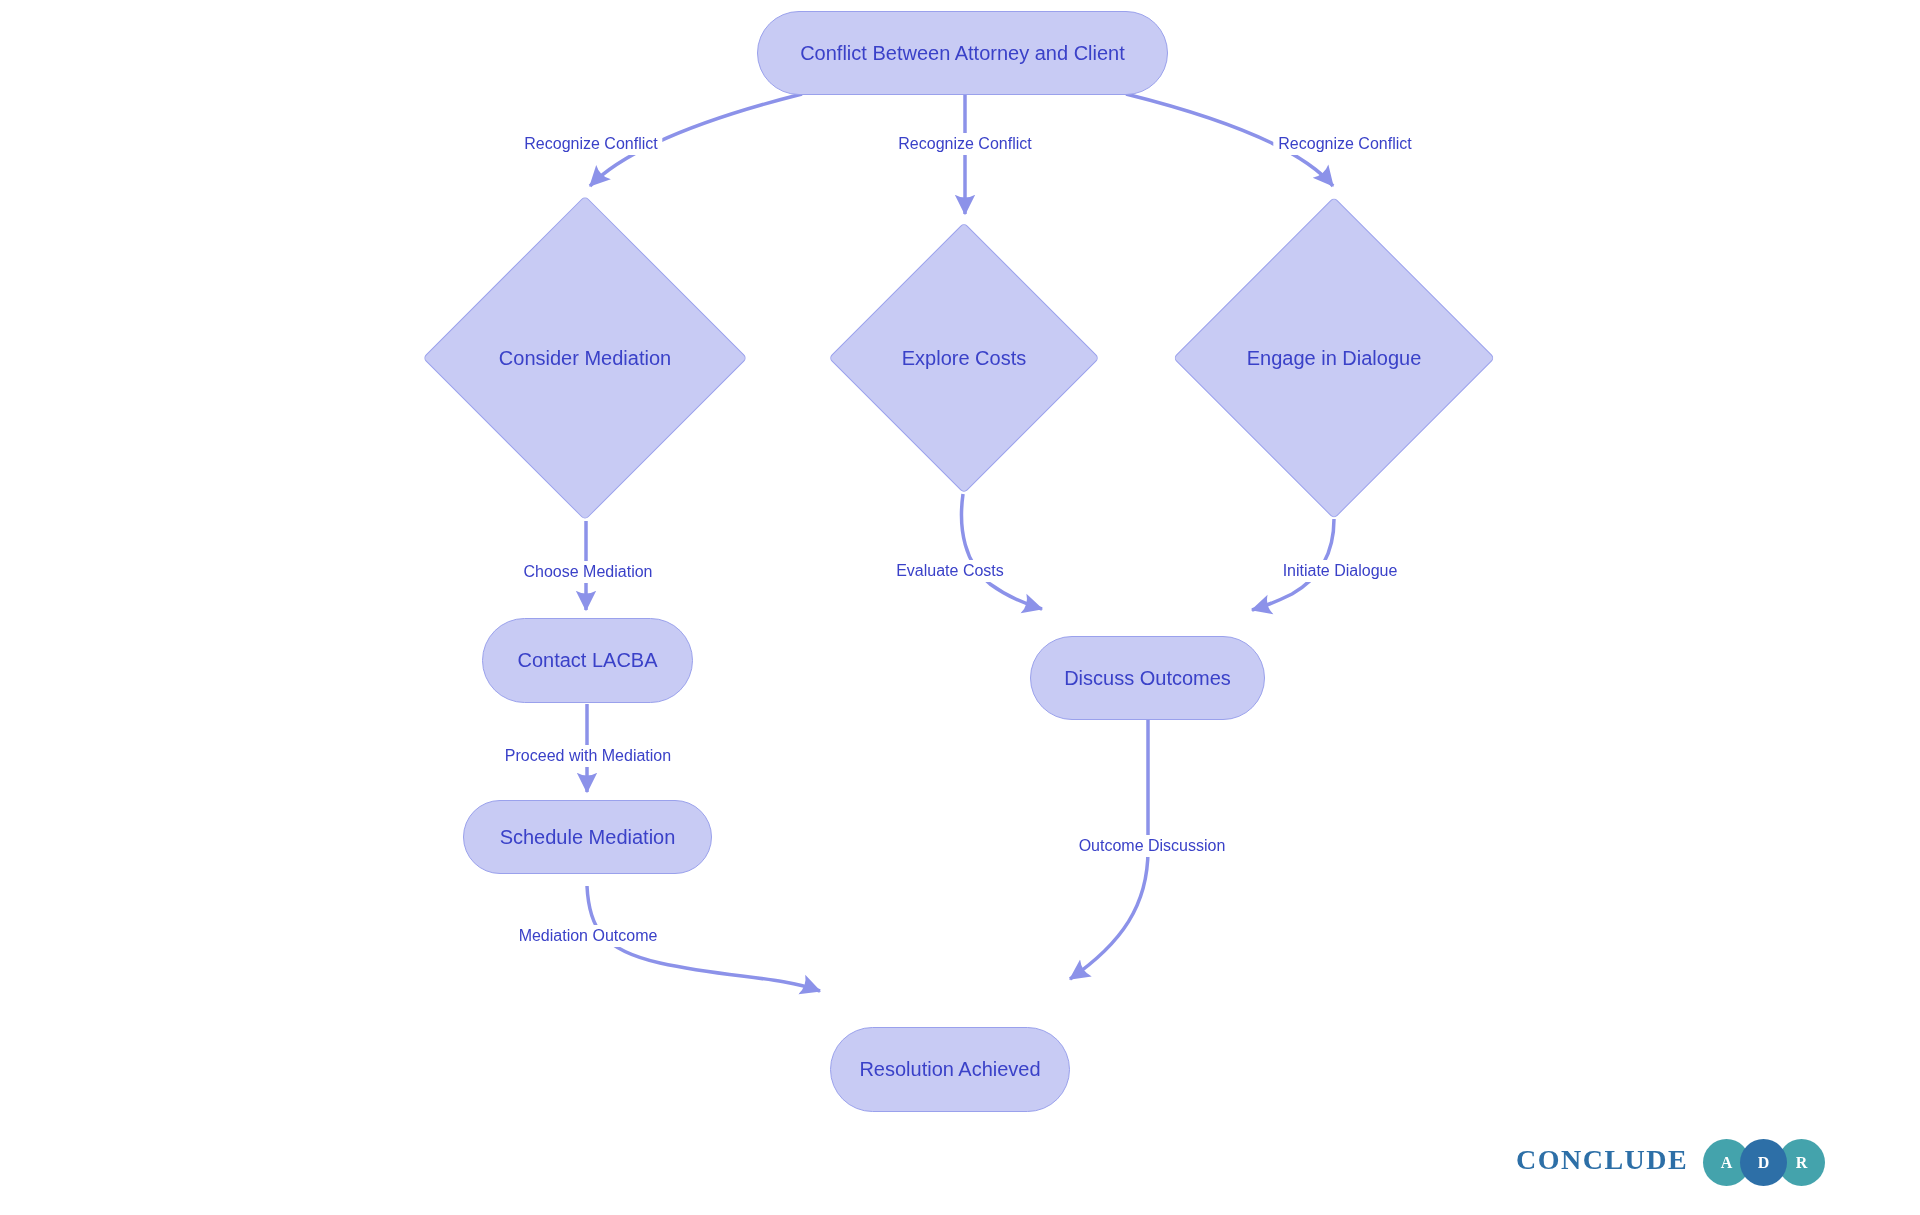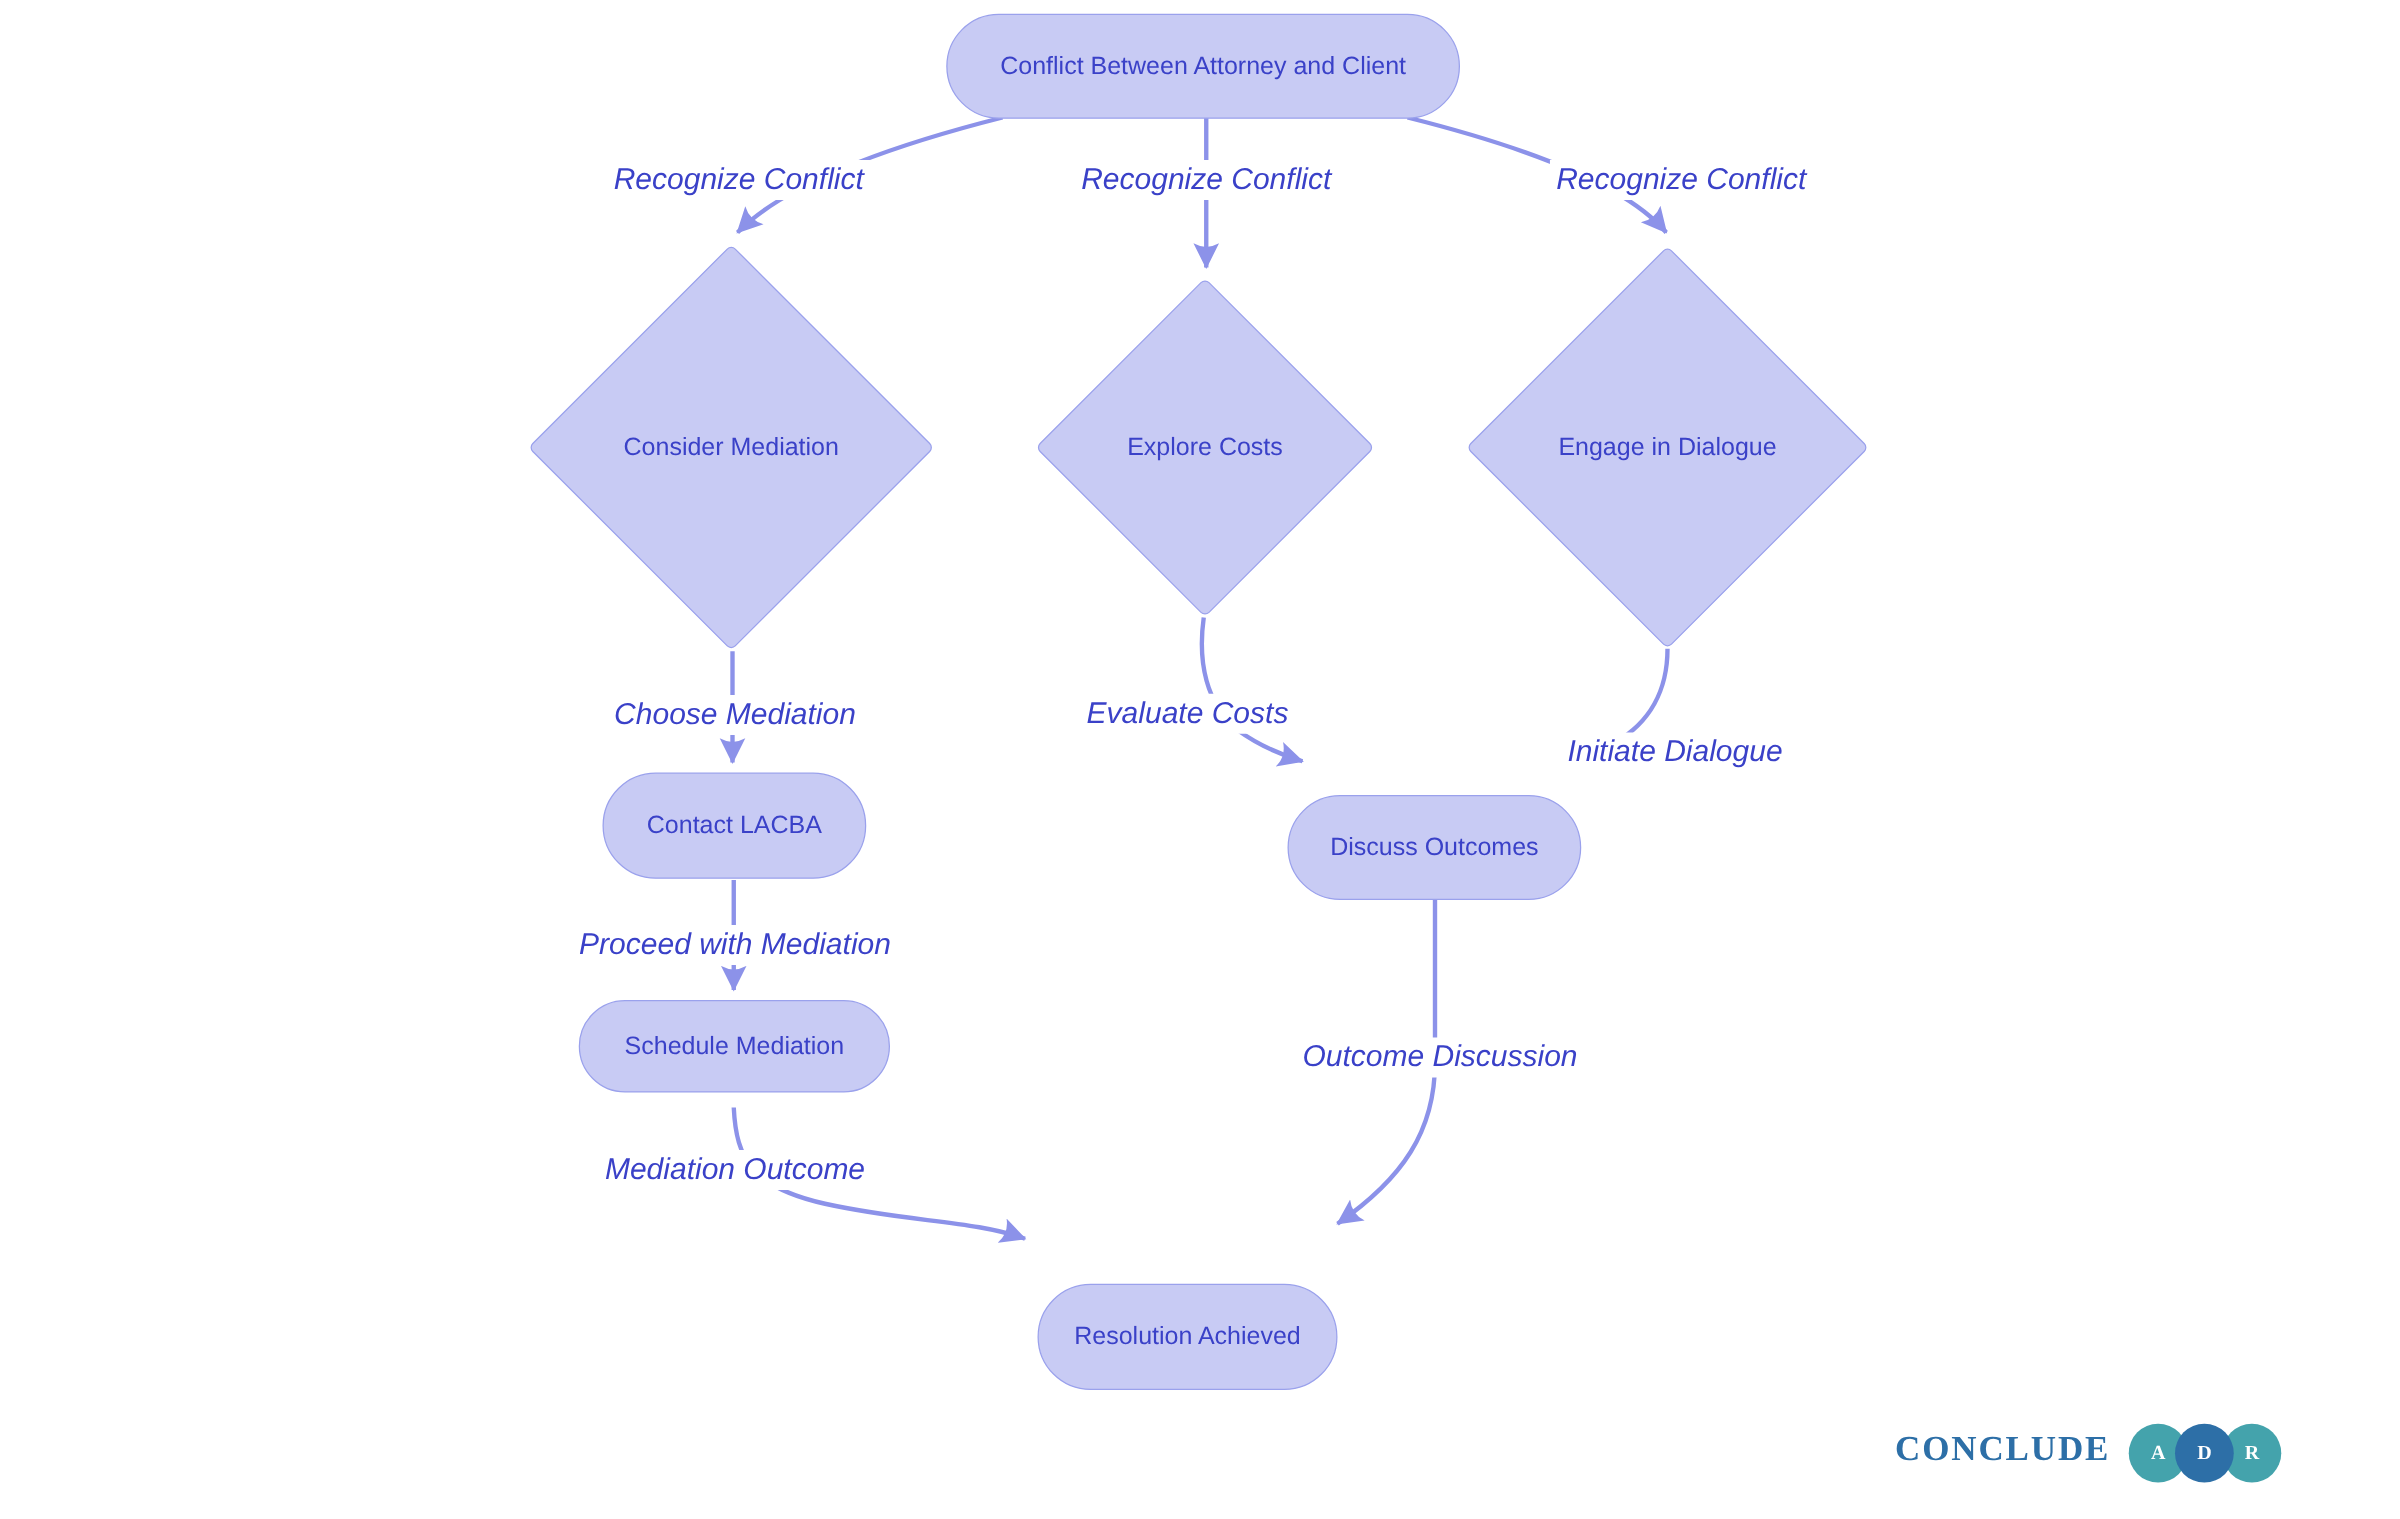--- a/index.html
+++ b/index.html
@@ -48,26 +48,25 @@
     transform:rotate(-45deg);
     color:var(--text);
     font-size:20px;
     white-space:nowrap;
     text-align:center;
   }
   .edge-label{
     position:absolute;
     transform:translate(-50%,-50%);
     color:var(--text);
-    font-size:24px;
+    font-size:16px;
     white-space:nowrap;
     background:var(--background);
     padding:1px 5px;
     line-height:1.25;
-    font-style:italic;
   }
   .logo{position:absolute;left:1516px;top:1134px;width:330px;height:62px;}
   .logo-text{
     position:absolute;left:0;top:10px;
     font-family:"Liberation Serif", serif;
     font-weight:bold;
     font-size:28px;
     letter-spacing:1.5px;
     color:var(--logo-blue);
   }
@@ -135,21 +134,21 @@
 
   <div class="node pill" style="left:830px;top:983px;width:240px;height:85px;margin-top:44px;">
     <span>Resolution Achieved</span>
   </div>
 
   <div class="edge-label" style="left:591px;top:144px;">Recognize Conflict</div>
   <div class="edge-label" style="left:965px;top:144px;">Recognize Conflict</div>
   <div class="edge-label" style="left:1345px;top:144px;">Recognize Conflict</div>
   <div class="edge-label" style="left:588px;top:572px;">Choose Mediation</div>
   <div class="edge-label" style="left:950px;top:571px;">Evaluate Costs</div>
-  <div class="edge-label" style="left:1340px;top:571px;margin-top:31px;">Initiate Dialogue</div>
+  <div class="edge-label" style="left:1340px;top:571px;">Initiate Dialogue</div>
   <div class="edge-label" style="left:588px;top:756px;">Proceed with Mediation</div>
   <div class="edge-label" style="left:1152px;top:846px;">Outcome Discussion</div>
   <div class="edge-label" style="left:588px;top:936px;">Mediation Outcome</div>
 
   <div class="logo">
     <div class="logo-text">CONCLUDE</div>
     <div class="logo-badge badge-a">A</div>
     <div class="logo-badge badge-d">D</div>
     <div class="logo-badge badge-r">R</div>
   </div>

